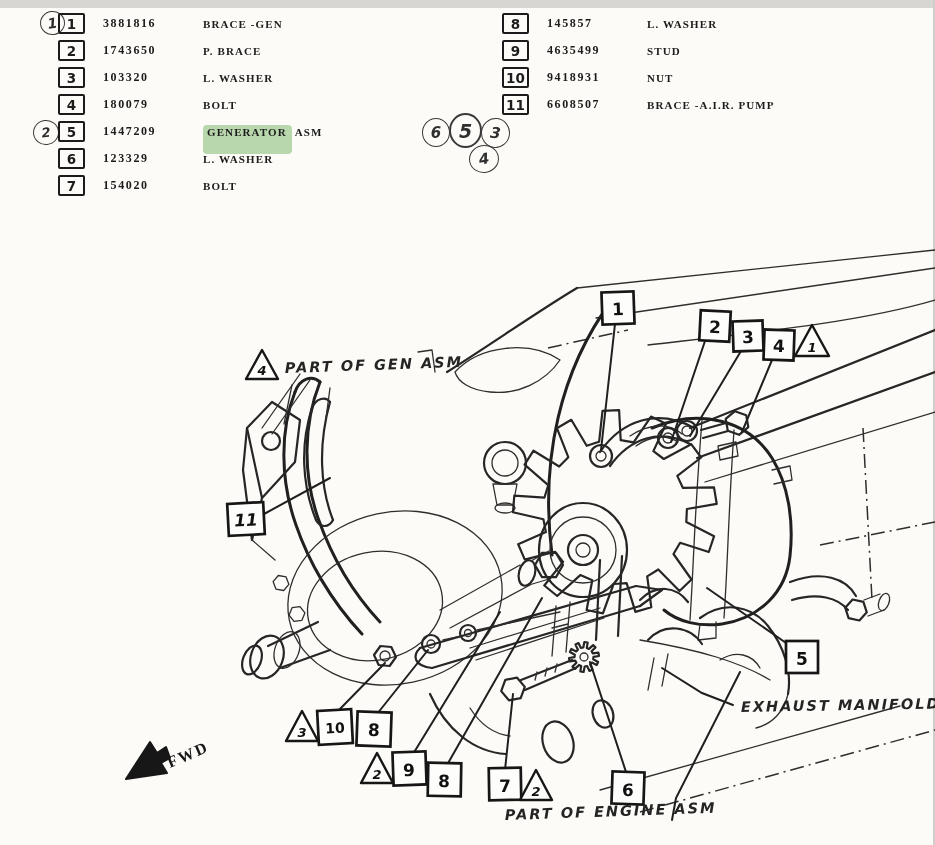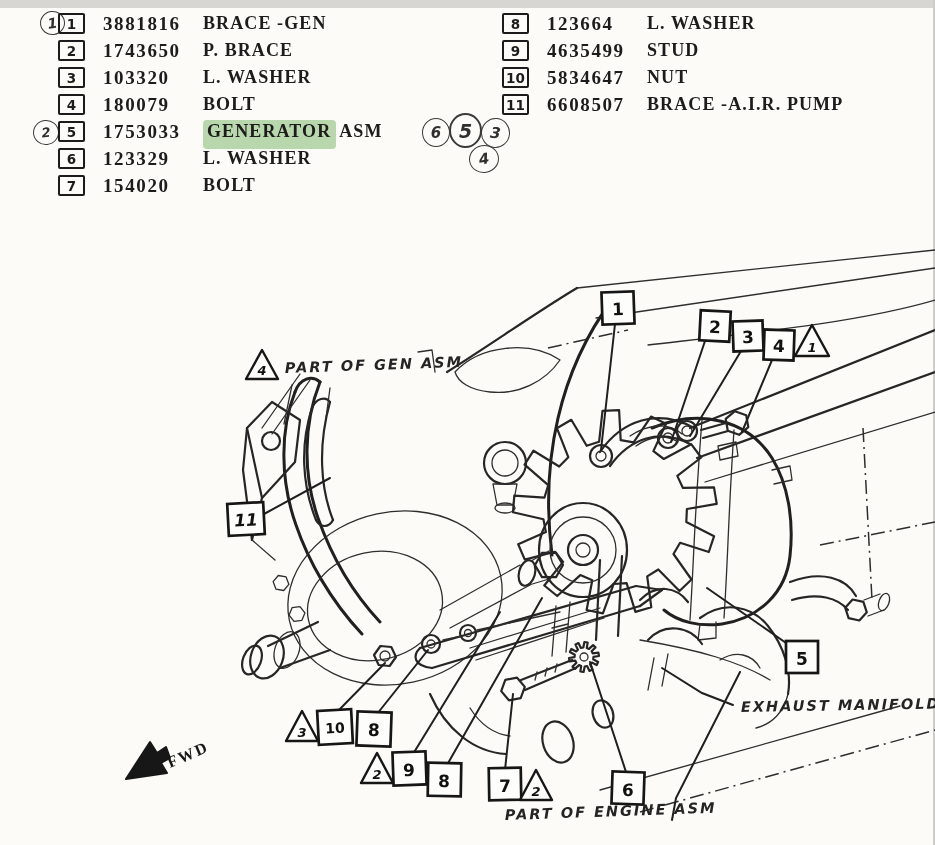--- a/index.html
+++ b/index.html
@@ -18,26 +18,26 @@
   .plist-right{left:502px;top:10px;}
   .prow{height:27px;display:flex;align-items:center;}
   .refbox{
     width:27px;height:21px;box-sizing:border-box;
     border:2.6px solid #1b1b1b;border-radius:2px;
     display:flex;align-items:center;justify-content:center;
     font-family:"DejaVu Sans",sans-serif;font-weight:700;font-size:13.5px;
     background:transparent;flex:0 0 auto;
   }
   .pnum{
-    width:100px;margin-left:18px;font-weight:700;font-size:19px;
+    width:100px;margin-left:18px;font-weight:700;font-size:12px;
     letter-spacing:1.6px;flex:0 0 auto;
   }
-  .pdesc{font-weight:700;font-size:18px;letter-spacing:1.1px;white-space:nowrap;}
+  .pdesc{font-weight:700;font-size:11px;letter-spacing:1.1px;white-space:nowrap;}
   .hl{
-    background:#b9d7ad;border-radius:4px;padding:1px 5px 8px 4px;margin-right:3px;
+    background:#b9d7ad;border-radius:4px;padding:1px 5px 16px 4px;margin-right:3px;
   }
 
   
   .hcirc{
     position:absolute;border:1.8px solid #3a3a3a;border-radius:50%;
     display:flex;align-items:center;justify-content:center;
     font-family:"DejaVu Sans",sans-serif;font-style:italic;font-weight:600;
     color:#2f2f2f;background:transparent;box-sizing:border-box;
   }
 
@@ -86,49 +86,49 @@
     <span class="pnum">103320</span>
     <span class="pdesc">L. WASHER</span>
   </div>
   <div class="prow">
     <span class="refbox">4</span>
     <span class="pnum">180079</span>
     <span class="pdesc">BOLT</span>
   </div>
   <div class="prow">
     <span class="refbox">5</span>
-    <span class="pnum">1753033</span>
+    <span class="pnum">1447209</span>
     <span class="pdesc"><span class="hl">GENERATOR</span><span>ASM</span></span>
   </div>
   <div class="prow">
     <span class="refbox">6</span>
     <span class="pnum">123329</span>
     <span class="pdesc">L. WASHER</span>
   </div>
   <div class="prow">
     <span class="refbox">7</span>
     <span class="pnum">154020</span>
     <span class="pdesc">BOLT</span>
   </div>
 </div>
 
 <div class="plist plist-right">
   <div class="prow">
     <span class="refbox">8</span>
-    <span class="pnum">123664</span>
+    <span class="pnum">145857</span>
     <span class="pdesc">L. WASHER</span>
   </div>
   <div class="prow">
     <span class="refbox">9</span>
     <span class="pnum">4635499</span>
     <span class="pdesc">STUD</span>
   </div>
   <div class="prow">
     <span class="refbox">10</span>
-    <span class="pnum">5834647</span>
+    <span class="pnum">9418931</span>
     <span class="pdesc">NUT</span>
   </div>
   <div class="prow">
     <span class="refbox">11</span>
     <span class="pnum">6608507</span>
     <span class="pdesc">BRACE -A.I.R. PUMP</span>
   </div>
 </div>
 
 <svg width="935" height="845" viewBox="0 0 935 845">

